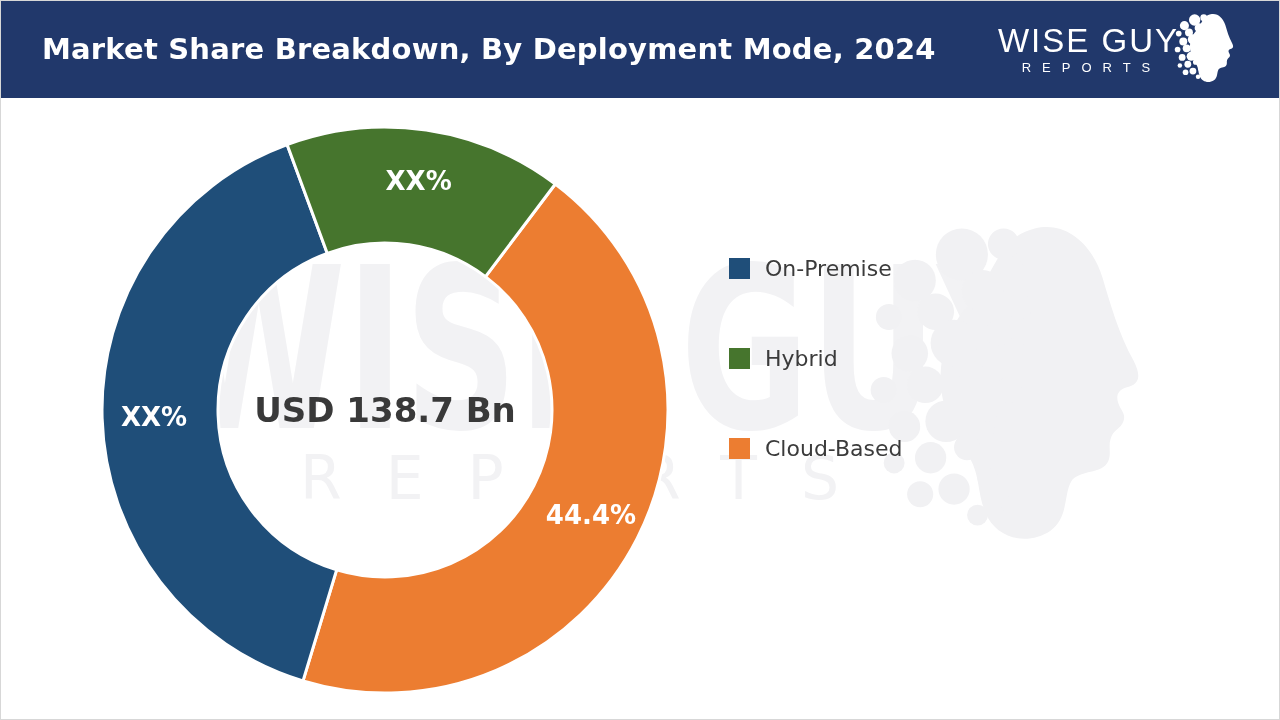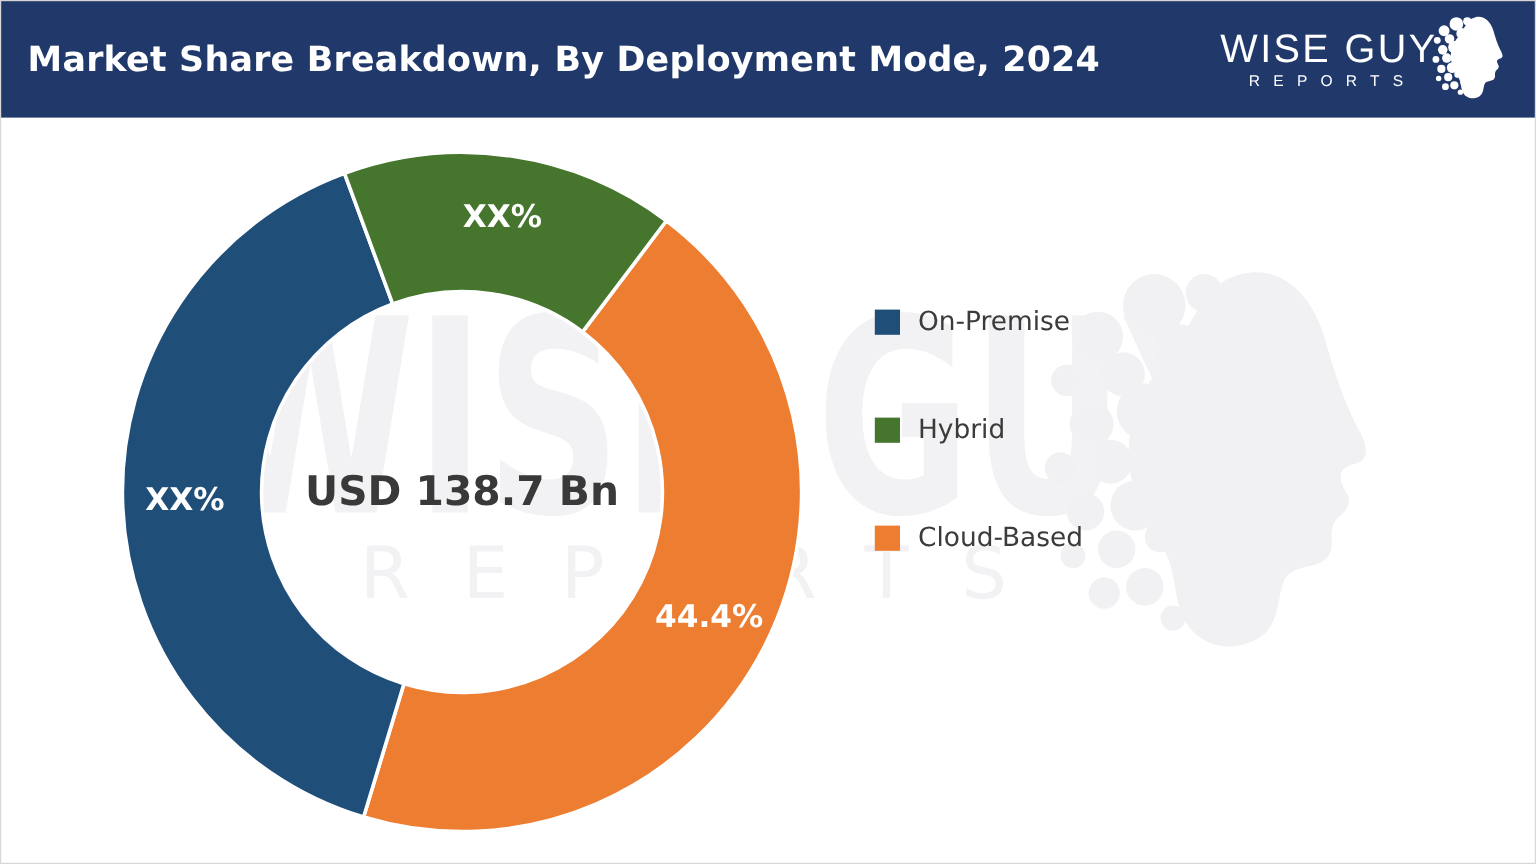--- a/index.html
+++ b/index.html
@@ -3,21 +3,21 @@
 <meta charset="utf-8">
 <style>
   html,body{margin:0;padding:0;width:1280px;height:720px;overflow:hidden;background:#ffffff;
             font-family:"DejaVu Sans",sans-serif;position:relative}
 
   .frame{position:absolute;inset:0;border:1px solid #D7D7D7;pointer-events:none;z-index:9}
 
   
   .header{position:absolute;left:0;top:0;width:100%;height:98px;background:#21386B;
           display:flex;align-items:center;justify-content:space-between;
-          padding:0 23px;box-sizing:border-box;z-index:5}
+          padding:0 42px;box-sizing:border-box;z-index:5}
   .title{font-weight:bold;font-size:29px;color:#ffffff;letter-spacing:.2px;white-space:nowrap}
   .logo{display:flex;align-items:center}
   .logo-text{display:flex;flex-direction:column;align-items:center;margin-right:-3px}
   .logo-line1{font-family:"Liberation Sans",sans-serif;font-size:33px;letter-spacing:2px;
               color:#fff;font-weight:400;line-height:1;white-space:nowrap}
   .logo-line2{font-family:"Liberation Sans",sans-serif;font-size:13px;letter-spacing:11px;
               color:#fff;margin-top:3px;text-indent:6px;white-space:nowrap}
   .logo-head{width:64px;height:75px;color:#ffffff;margin-left:-2px;flex:none}
 
   

